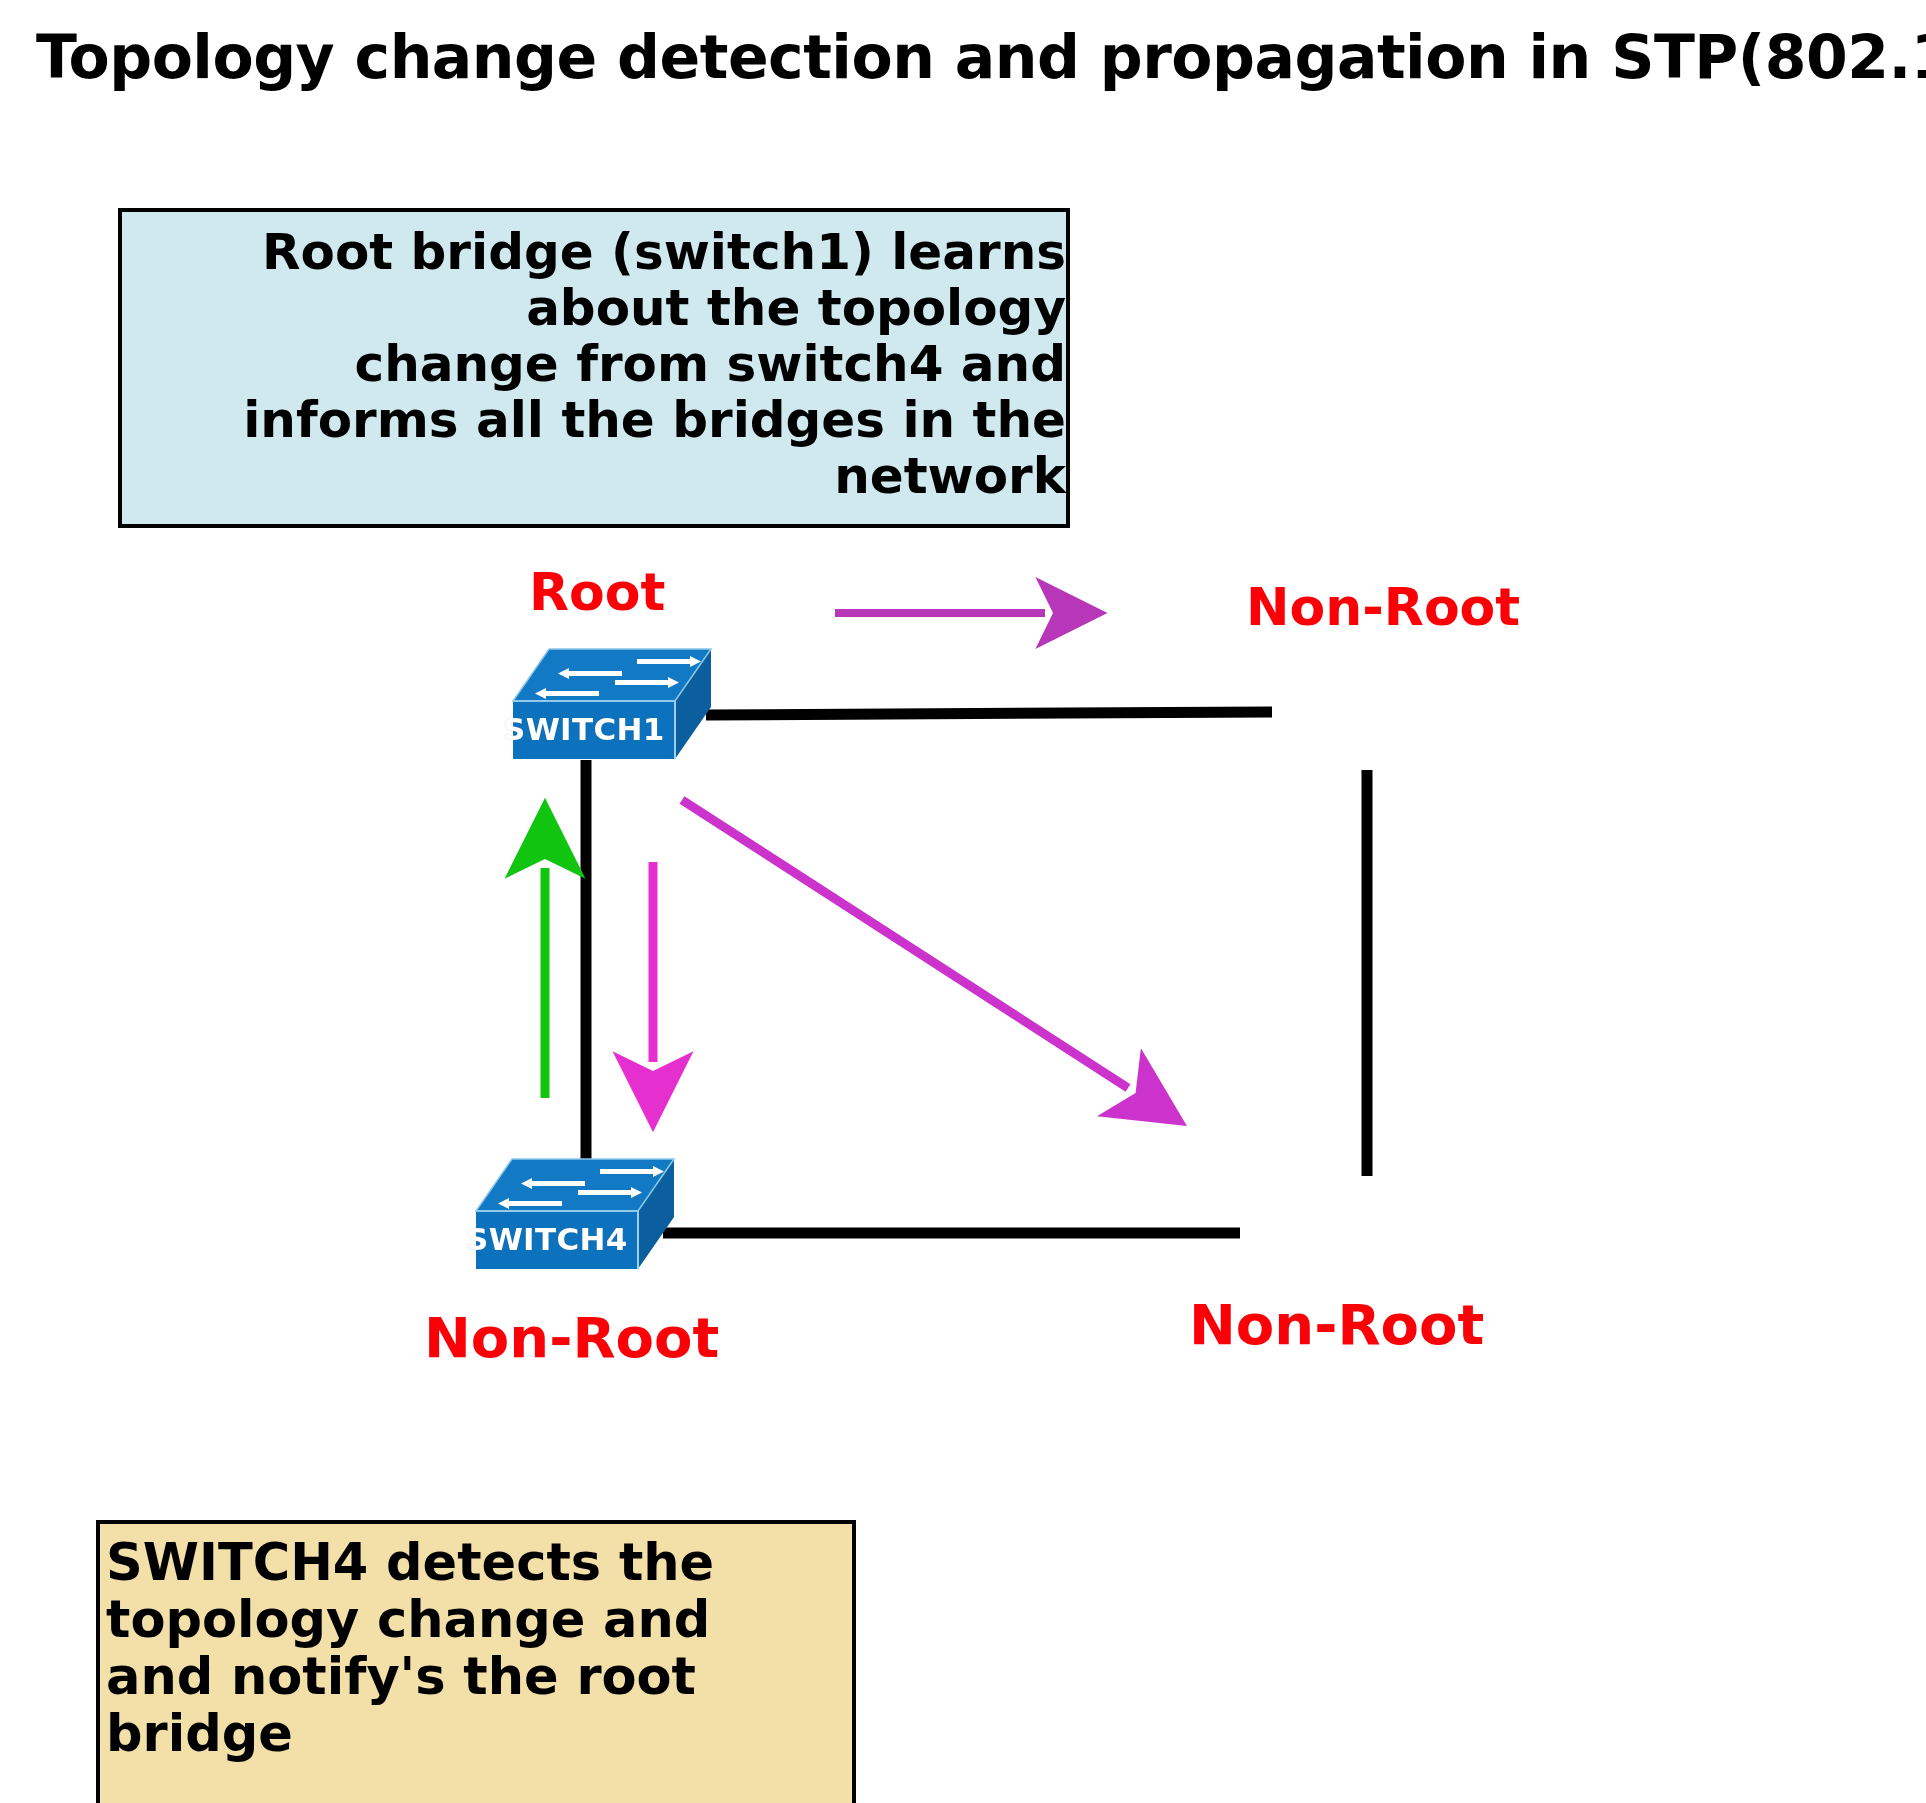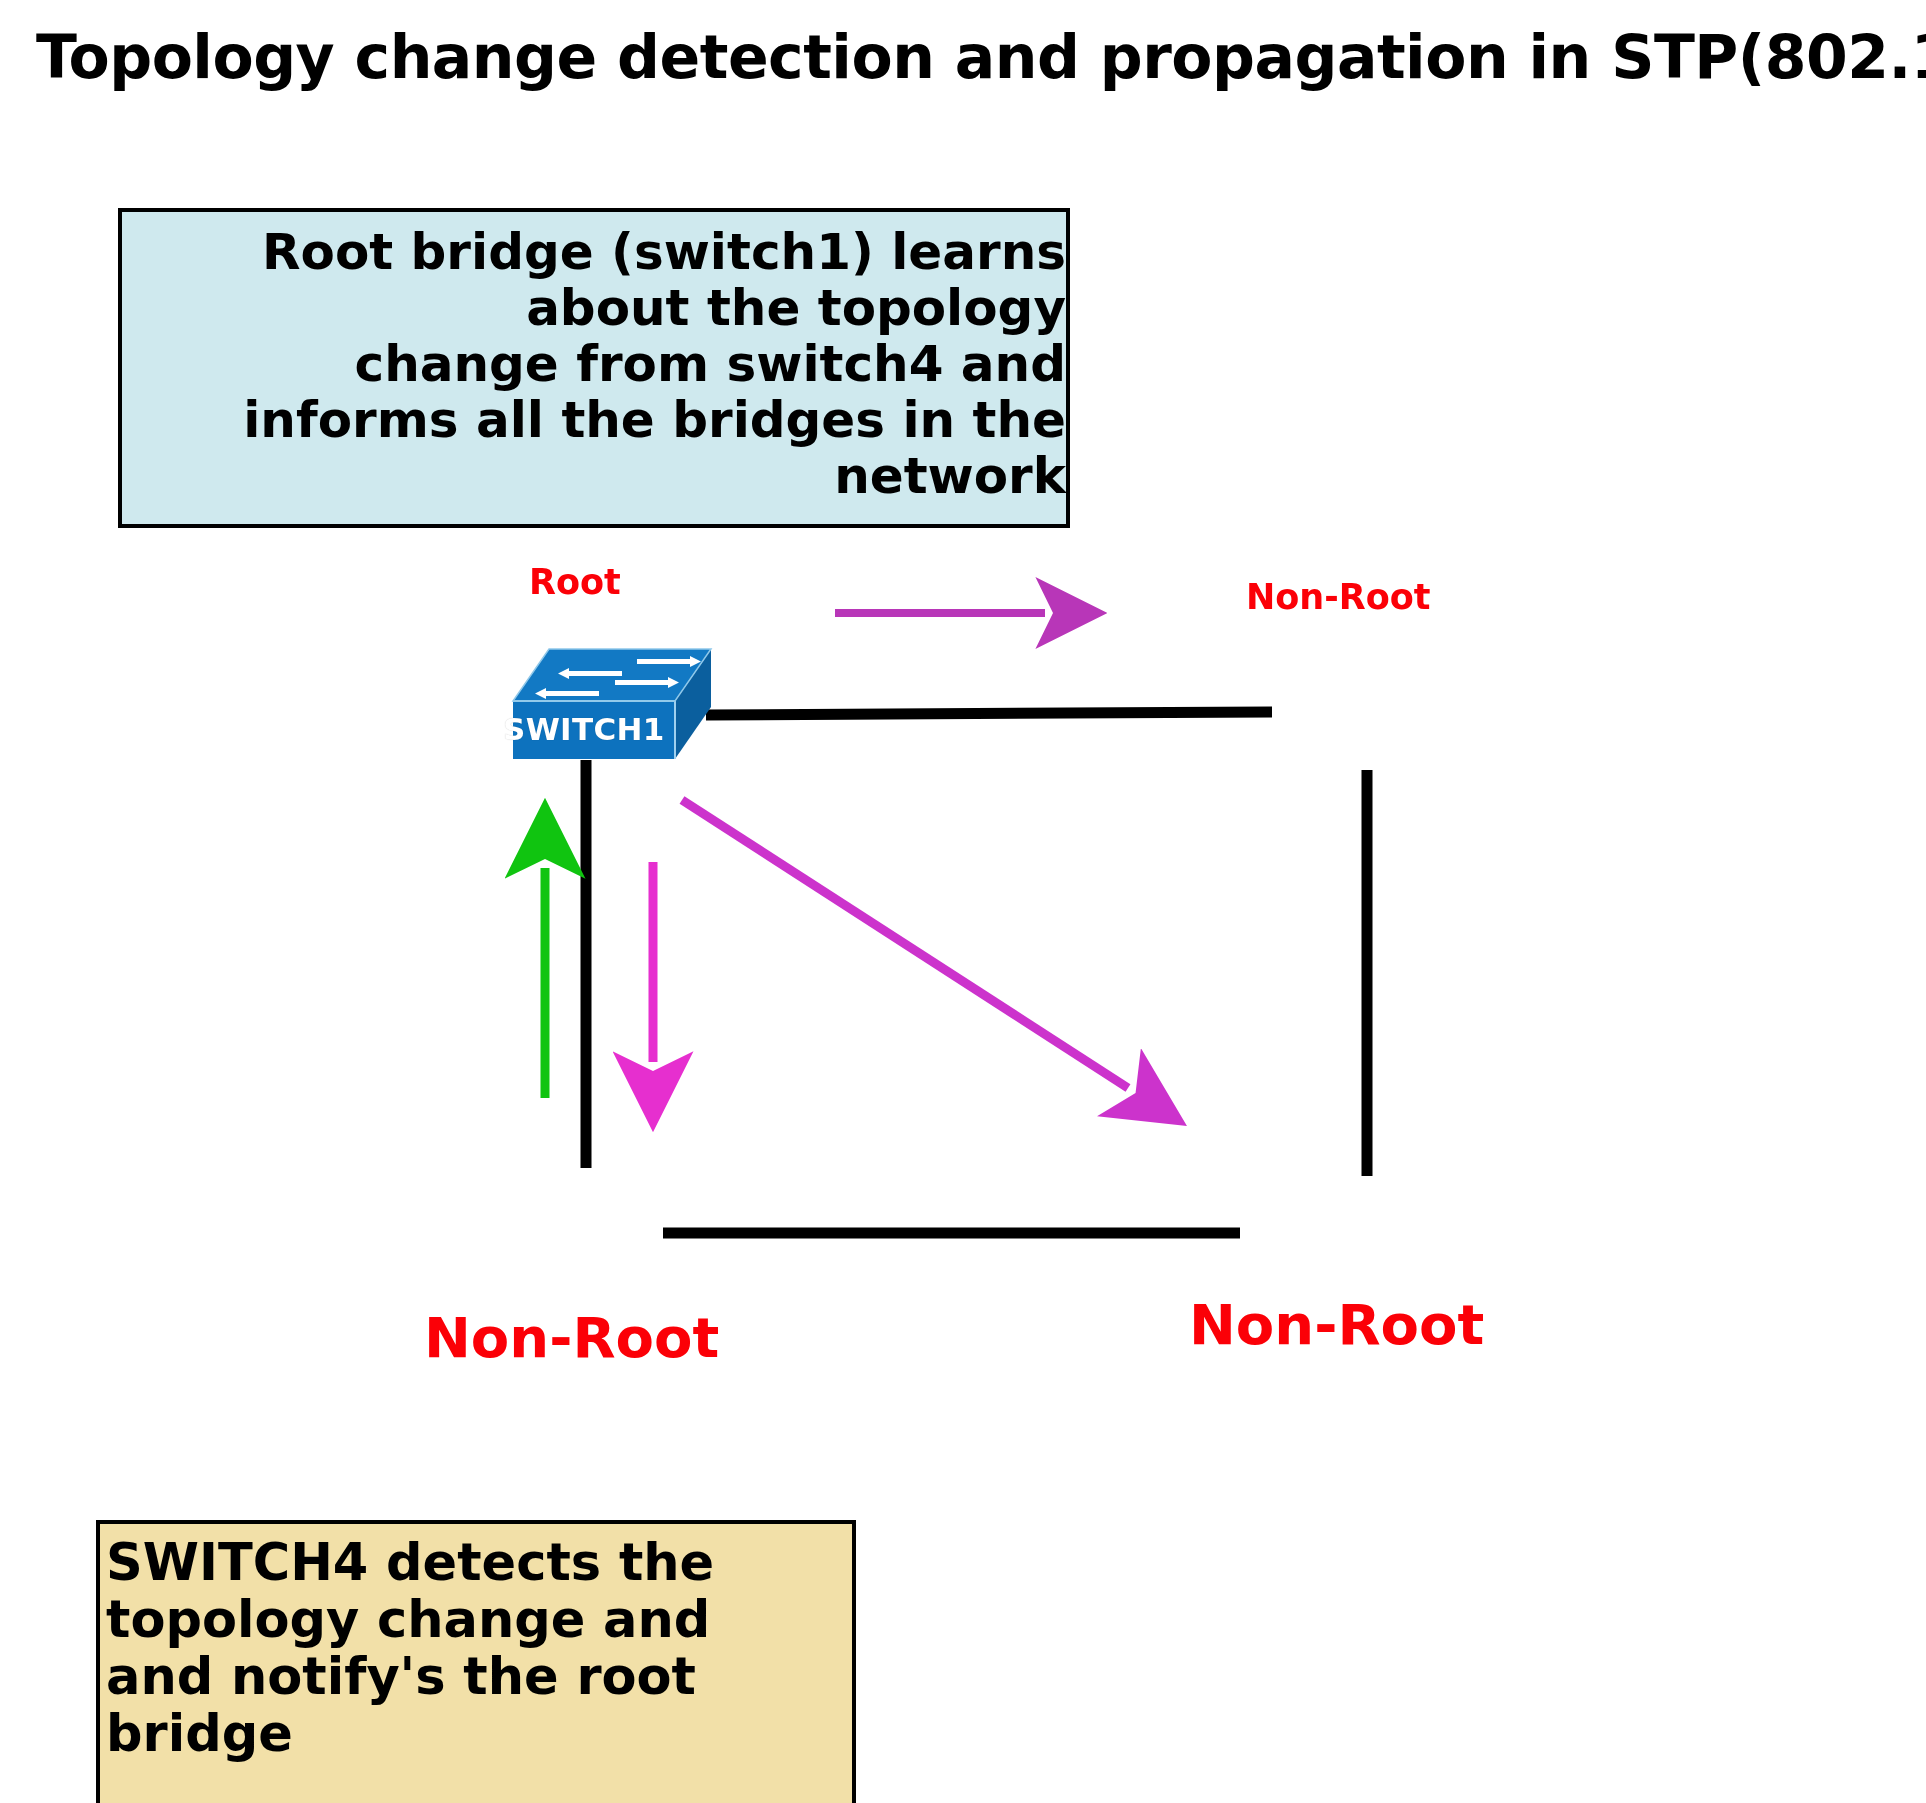--- a/index.html
+++ b/index.html
@@ -33,21 +33,21 @@
   }
   #callout-bottom{
     left:96px;top:1520px;width:760px;height:325px;
     background:#f2e0a8;
     font-size:51px;
     padding:10px 0 0 6px;
   }
 
   .role-label{
     position:absolute;color:#fb0007;font-weight:bold;
-    font-size:35px;white-space:nowrap;
+    font-size:52px;white-space:nowrap;
   }
   #label-root{left:529px;top:562px;}
   #label-nonroot-s2{left:1246px;top:577px;}
   #label-nonroot-s4{left:424px;top:1305px;font-size:56px;}
   #label-nonroot-s3{left:1189px;top:1292px;font-size:56px;}
 
   
   .switch{position:absolute;width:250px;height:120px;}
   .switch svg{display:block;width:250px;height:120px;}
   .switch .sw-name{
@@ -128,20 +128,36 @@
         <path d="M135,26 L82,26 L82,23 L71,28.5 L82,34 L82,31 L135,31 Z"></path>
         <path d="M128,35 L181,35 L181,32 L192,37.5 L181,43 L181,40 L128,40 Z"></path>
         <path d="M112,46 L59,46 L59,43 L48,48.5 L59,54 L59,51 L112,51 Z"></path>
       </g>
     </svg>
     <div class="sw-name">SWITCH1</div>
   </div>
 
 
 
+  <div class="switch" id="switch4">
+    <svg viewBox="0 0 250 120">
+      <polygon points="62,4 224,4 188,56 26,56" fill="#1279c4"></polygon>
+      <polygon points="188,56 224,4 224,62 188,114" fill="#0b5f9e"></polygon>
+      <rect x="26" y="56" width="162" height="58" fill="#0d72be"></rect>
+      <polyline points="26,56 188,56 188,114" fill="none" stroke="#9fd0ef" stroke-width="2"></polyline>
+      <polygon points="62,4 224,4 188,56 26,56" fill="none" stroke="#8fc8ea" stroke-width="1.5"></polygon>
+      <g fill="#ffffff">
+        <path d="M150,14 L203,14 L203,11 L214,16.5 L203,22 L203,19 L150,19 Z"></path>
+        <path d="M135,26 L82,26 L82,23 L71,28.5 L82,34 L82,31 L135,31 Z"></path>
+        <path d="M128,35 L181,35 L181,32 L192,37.5 L181,43 L181,40 L128,40 Z"></path>
+        <path d="M112,46 L59,46 L59,43 L48,48.5 L59,54 L59,51 L112,51 Z"></path>
+      </g>
+    </svg>
+    <div class="sw-name">SWITCH4</div>
+  </div>
 
   <div class="callout" id="callout-bottom">
     <span class="txt">SWITCH4  detects the
 topology change and
 and notify's the root
 bridge</span>
   </div>
 
 </div>
 

